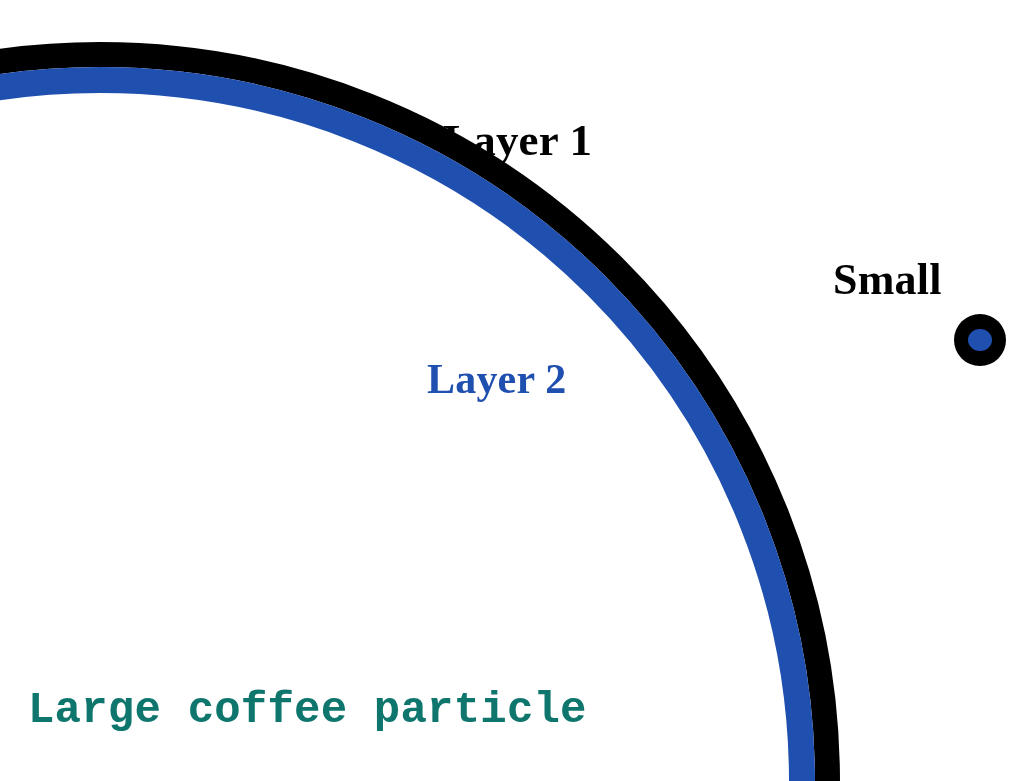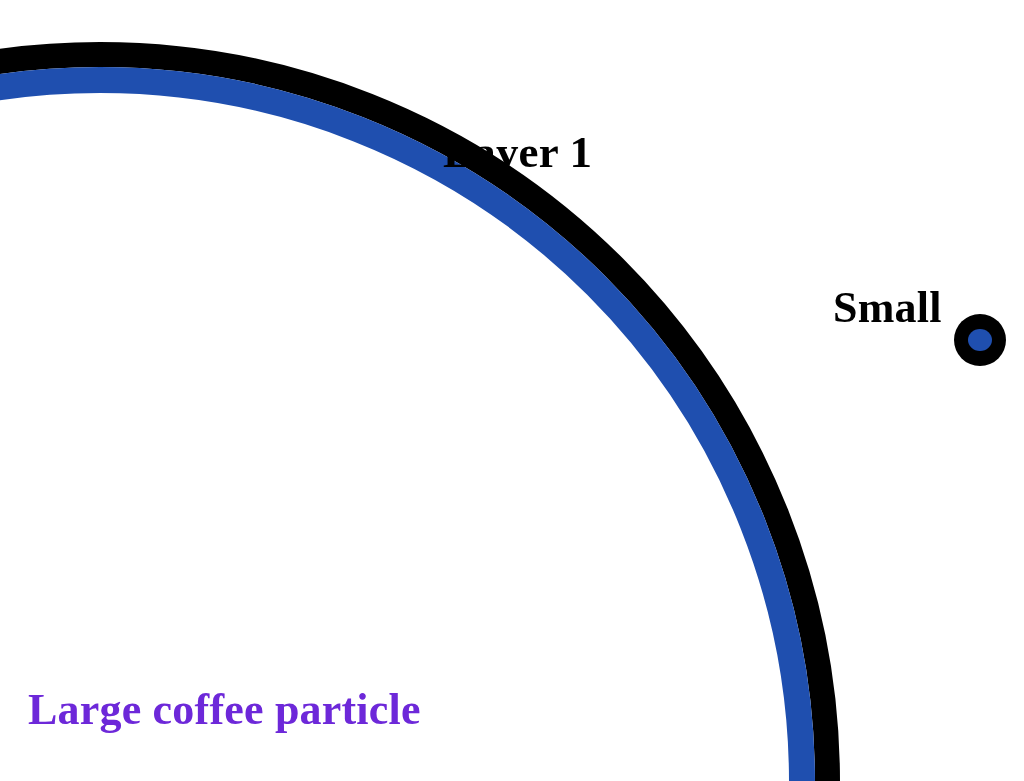--- a/index.html
+++ b/index.html
@@ -26,47 +26,47 @@
   }
   .label {
     position: absolute;
     font-weight: bold;
     line-height: 1.02;
     white-space: pre;
     letter-spacing: 0.2px;
   }
   #label-layer1 {
     left: 443px;
-    top: 130px;
+    top: 118px;
     font-size: 45px;
     color: #000000;
   }
   #label-layer2 {
     left: 427px;
     top: 358px;
     font-size: 42px;
     color: #1F4FAF;
   }
   #label-large {
     left: 28px;
     top: 688px;
     font-size: 44px;
-    color: #6d28d9;
+    color: #0f766e;
+    font-family: Liberation Mono, monospace;
   }
   #label-small {
     left: 833px;
     top: 113px;
     font-size: 44px;
     color: #000000;
     line-height: 1.52;
     text-align: left;
   }
   #label-small .line {
     display: block;
-    margin-top: 28px;
   }
   #small-particle {
     position: absolute;
     left: 954px;
     top: 314px;
     width: 52px;
     height: 52px;
   }
   #small-particle svg {
     display: block;
@@ -81,20 +81,21 @@
 
   <svg id="arc-svg" viewBox="0 0 1024 781" preserveAspectRatio="none">
 
     <circle cx="100" cy="782" r="727.5" fill="none" stroke="#000000" stroke-width="25"></circle>
 
     <circle cx="100" cy="782" r="702" fill="none" stroke="#1F4FAF" stroke-width="26"></circle>
   </svg>
 
   <div class="label" id="label-layer1">Layer 1</div>
 
+  <div class="label" id="label-layer2">Layer 2</div>
 
   <div class="label" id="label-large">Large coffee particle</div>
 
   <div class="label" id="label-small">
     <span class="line">Small</span>
   </div>
 
   <div id="small-particle">
     <svg viewBox="0 0 52 52">
       <circle cx="26" cy="26" r="26" fill="#000000"></circle>

